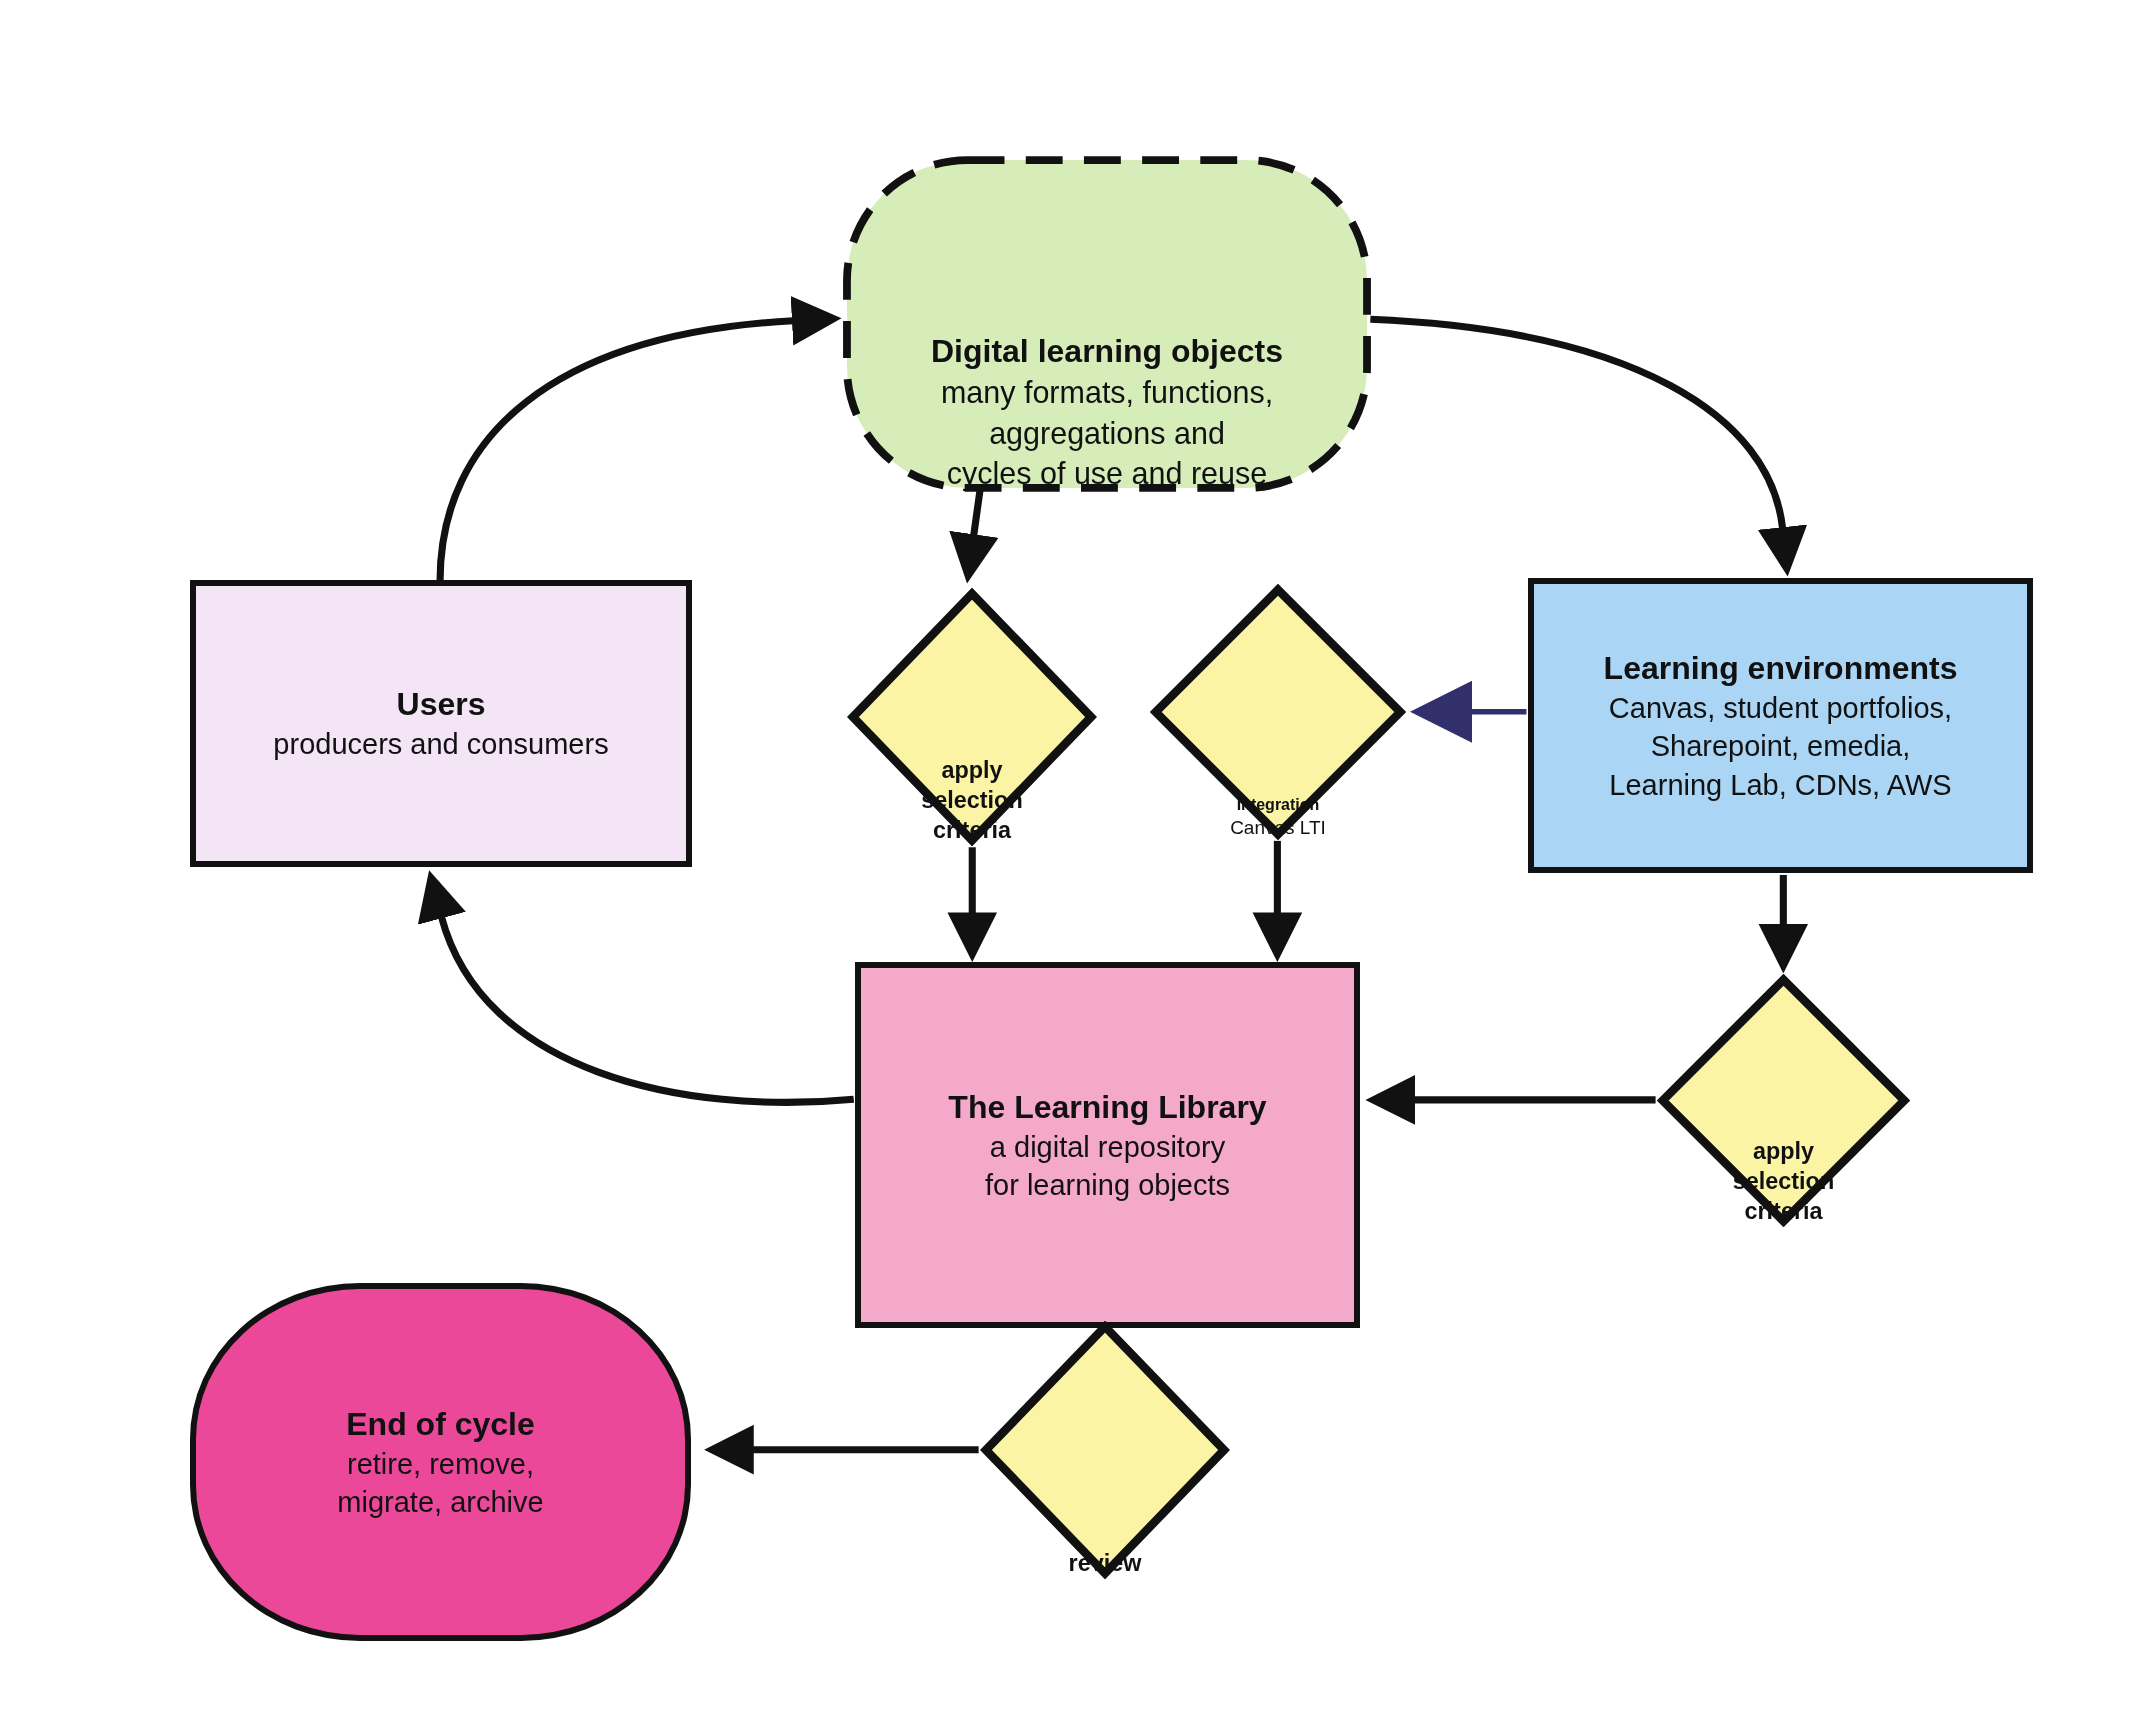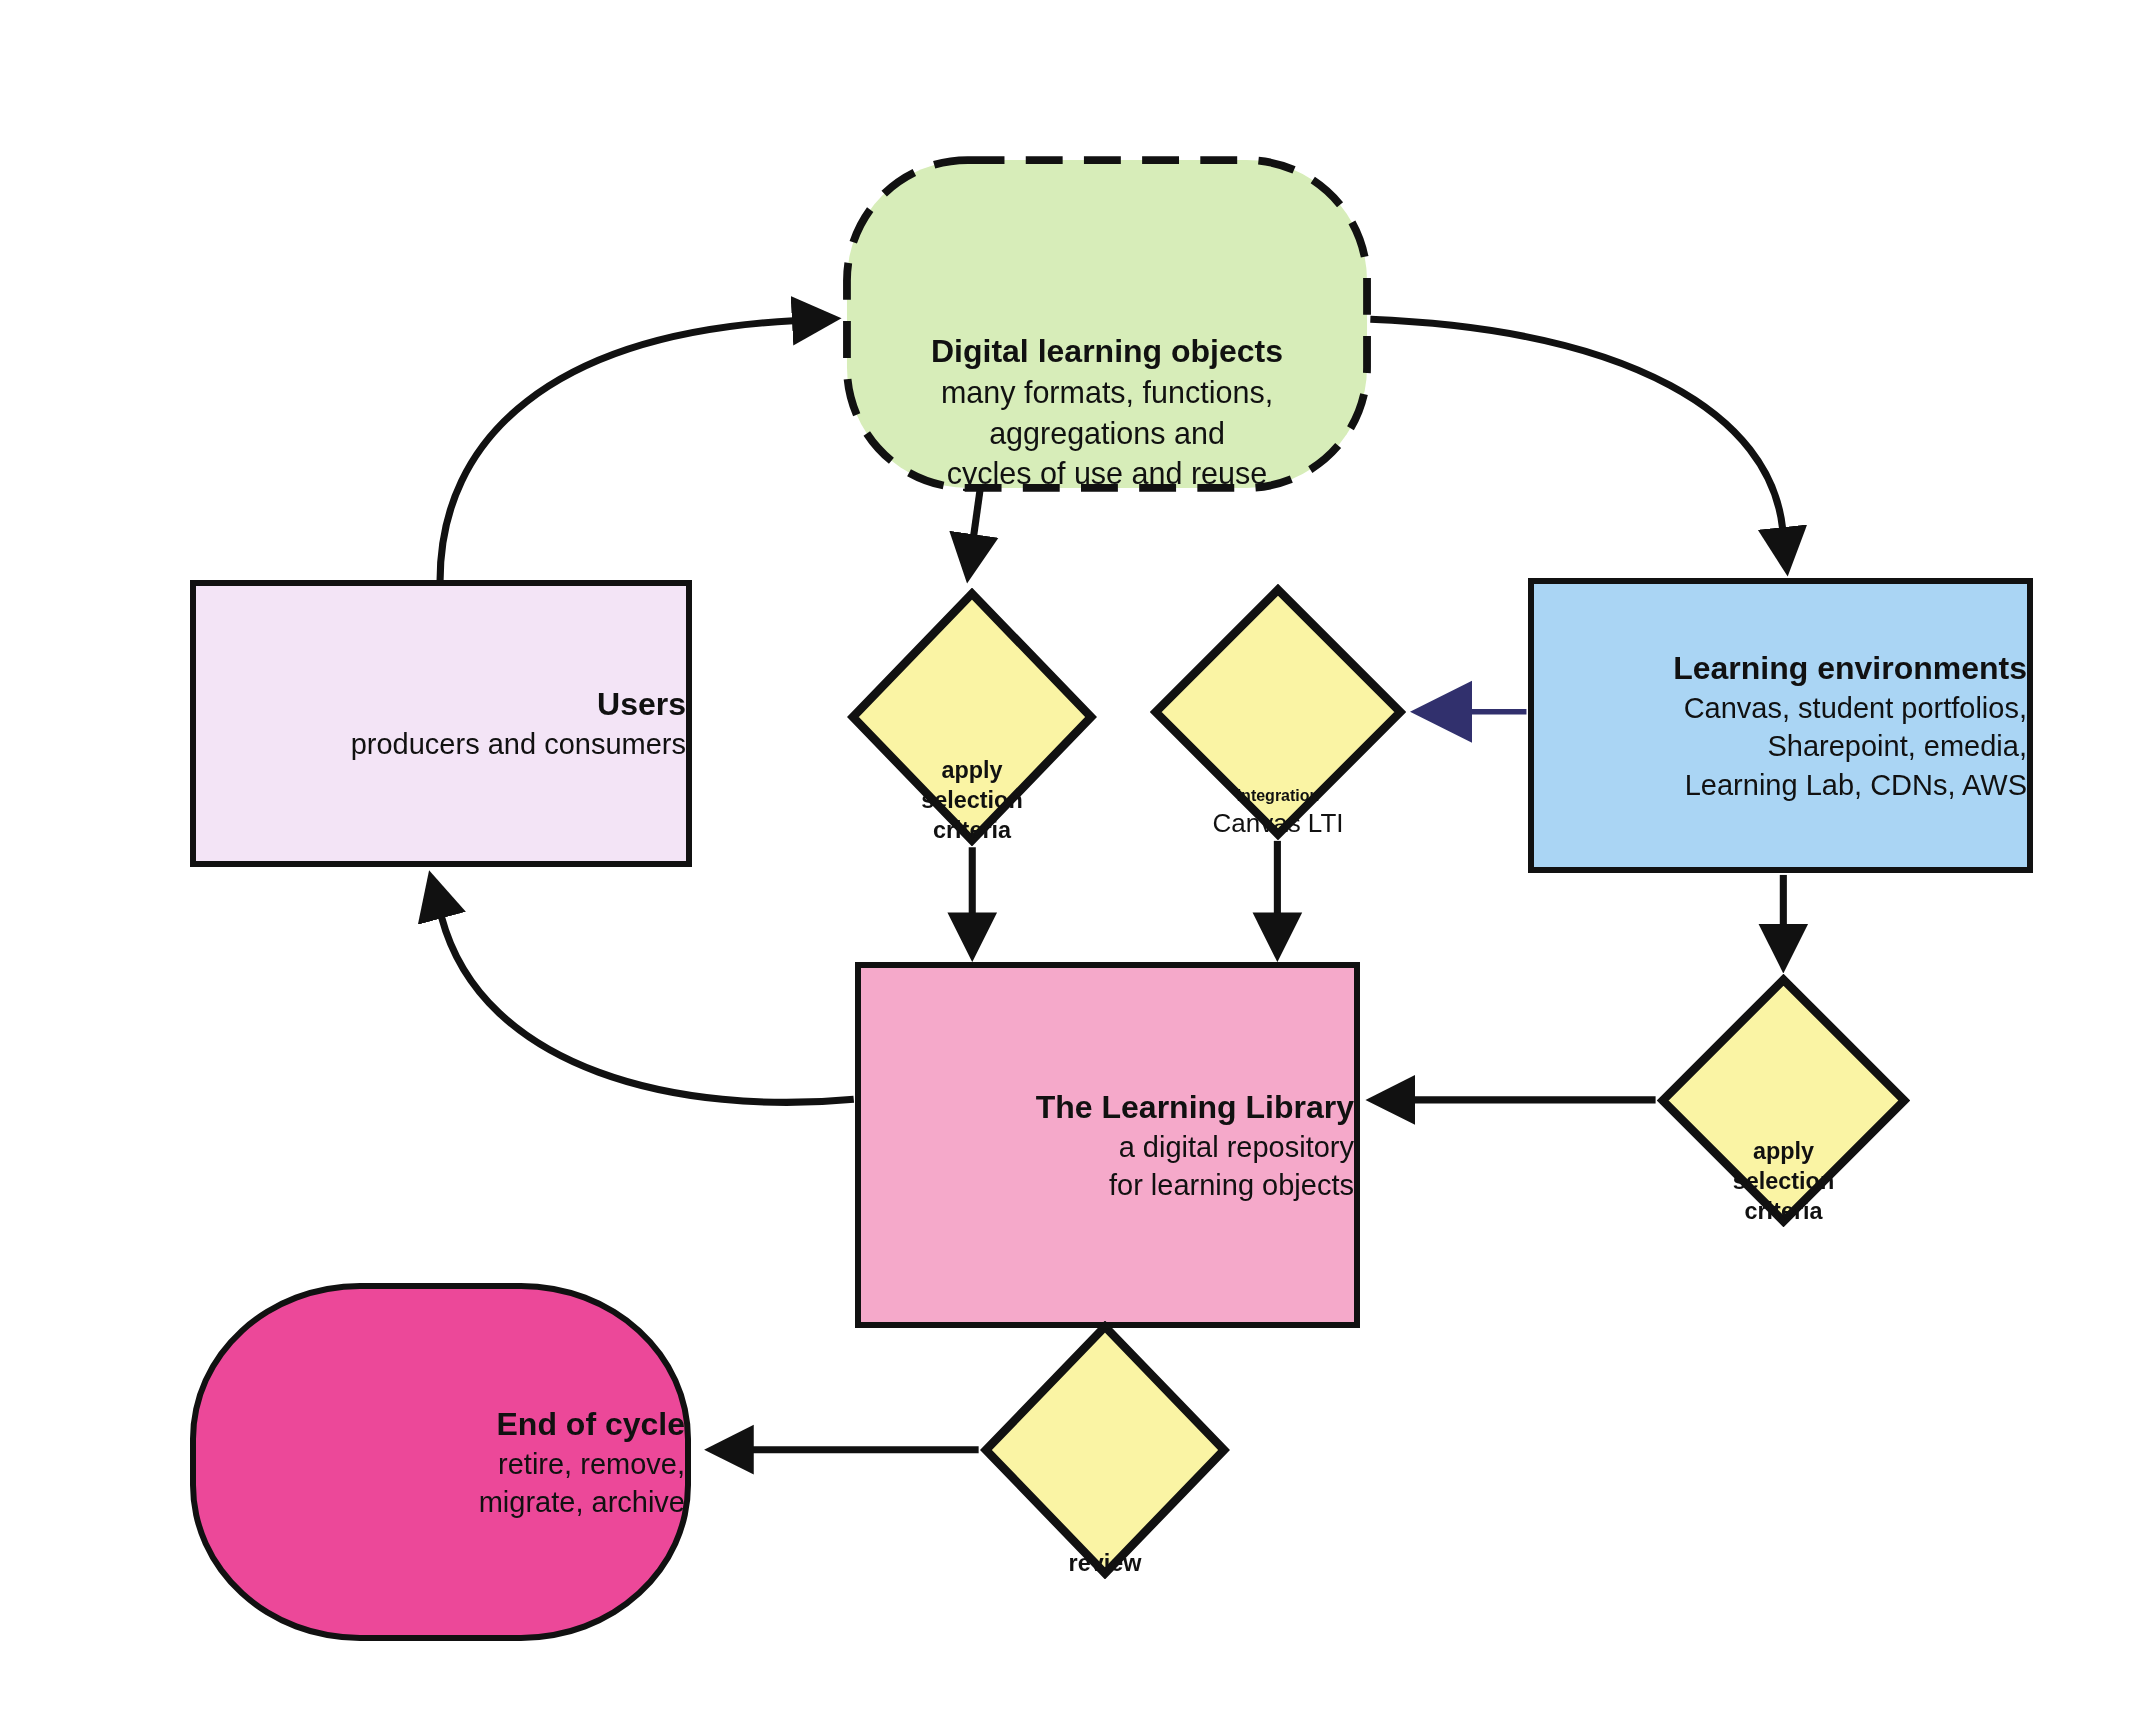--- a/index.html
+++ b/index.html
@@ -19,21 +19,21 @@
     position: absolute;
     left: 0; top: 0;
     z-index: 1;
   }
   .node {
     position: absolute;
     z-index: 2;
     box-sizing: border-box;
     display: flex;
     flex-direction: column;
-    align-items: flex-end;
+    align-items: center;
     justify-content: center;
     text-align: center;
   }
   .node.rect {
     border: 6.4px solid #111111;
   }
   .node .title {
     font-weight: bold;
     font-size: 32px;
     line-height: 1.32;
@@ -64,21 +64,21 @@
   .overlay-label .line {
     font-size: 30.5px;
     line-height: 1.32;
   }
   .diamond-label .title {
     font-weight: bold;
     font-size: 23.4px;
     line-height: 1.28;
   }
   .diamond-label .line {
-    font-size: 26px;
+    font-size: 19px;
     line-height: 1.28;
   }
   .diamond-label .bold-line {
     font-weight: bold;
     font-size: 23.4px;
     line-height: 1.28;
   }
 </style>
 </head>
 <body>

